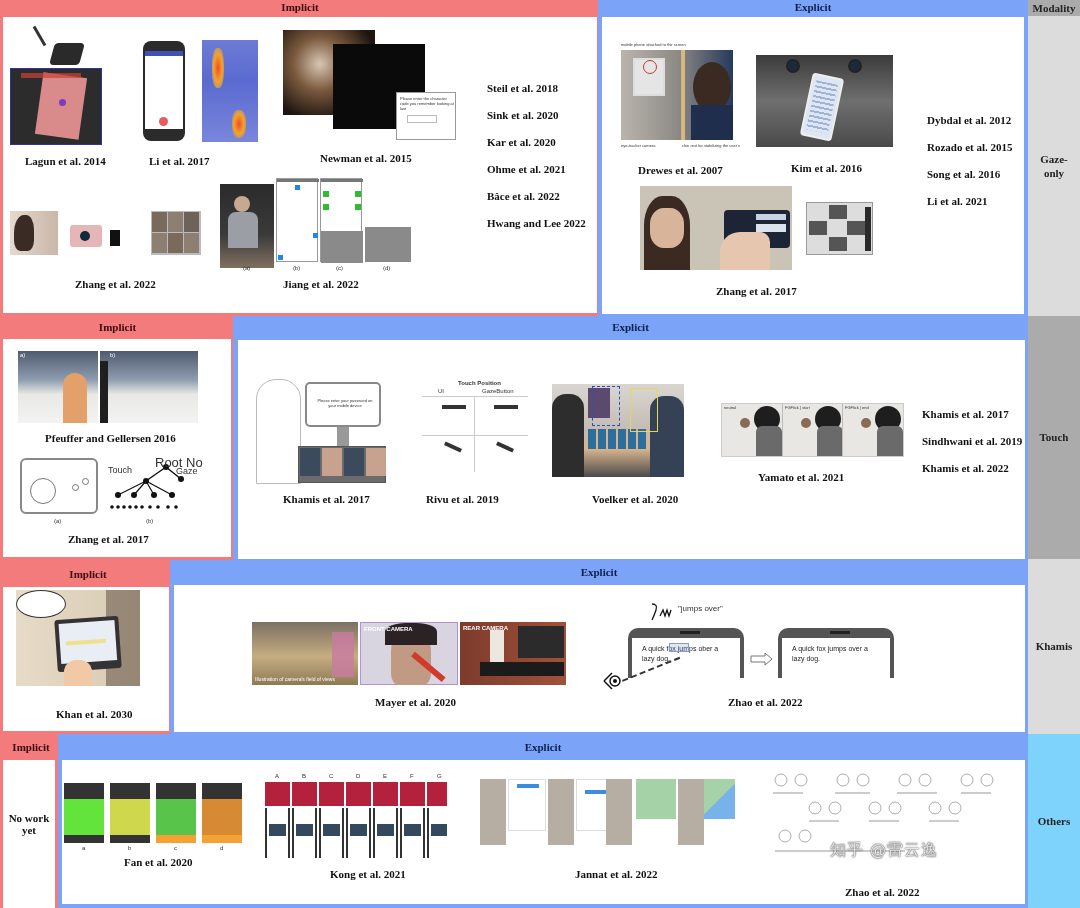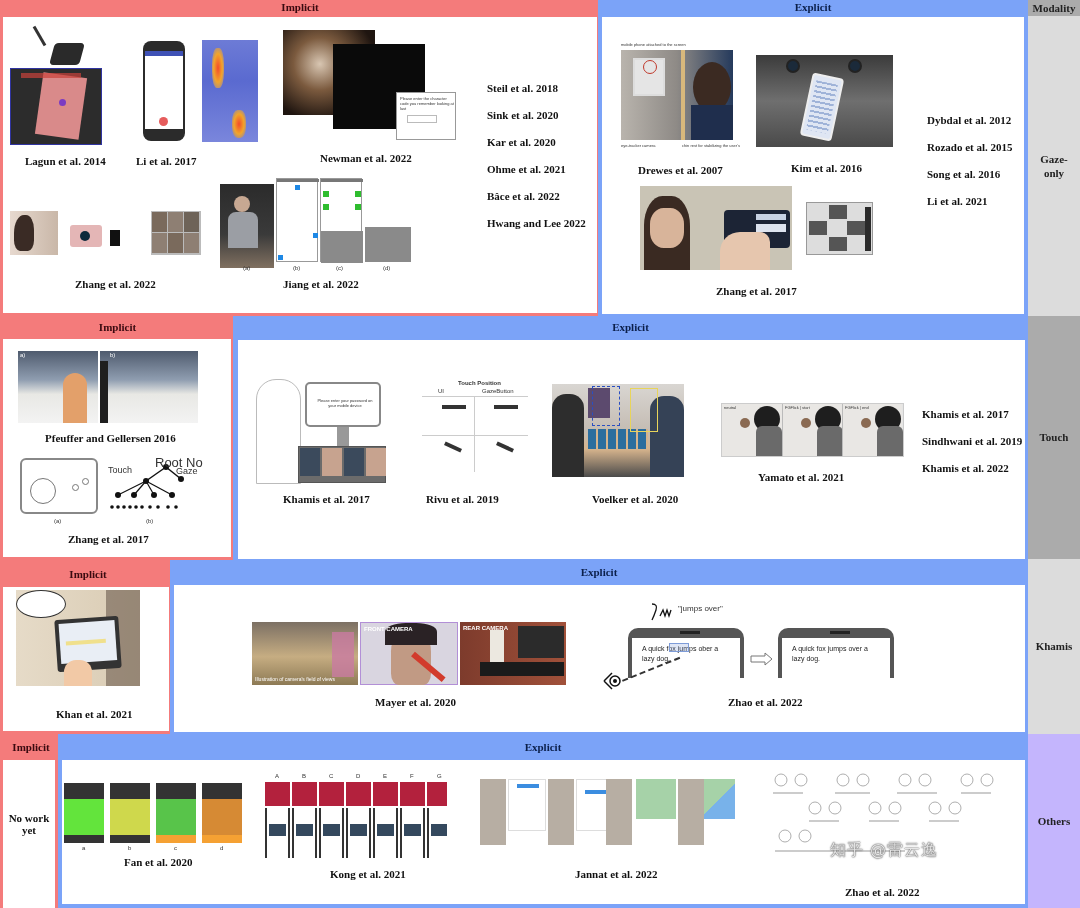--- a/index.html
+++ b/index.html
@@ -25,21 +25,21 @@
 </style>
 </head>
 <body>
 
 <div class="abs" style="left:1025px;top:0;width:55px;height:908px;background:#7ba3f8;"></div>
 <div class="mod" style="top:0;height:16px;background:#ababab;">Modality</div>
 <div class="mod" style="top:16px;height:300px;background:#dcdcdc;white-space:pre;">Gaze-
 only</div>
 <div class="mod" style="top:316px;height:243px;background:#ababab;">Touch</div>
 <div class="mod" style="top:559px;height:175px;background:#dcdcdc;">Khamis</div>
-<div class="mod" style="top:734px;height:174px;background:#c4b5fd;">Others</div>
+<div class="mod" style="top:734px;height:174px;background:#7dd3fc;">Others</div>
 
 <div class="abs imp" style="left:0;top:0;width:600px;height:318px;">
   <div class="hdr" style="top:1px;height:15px;">Implicit</div>
   <div class="panel-inner" style="left:3px;top:17px;width:594px;height:296px;"></div>
 </div>
 <div class="abs exp" style="left:598px;top:0;width:430px;height:318px;">
   <div class="hdr" style="top:1px;height:15px;">Explicit</div>
   <div class="panel-inner" style="left:4px;top:17px;width:422px;height:297px;"></div>
 </div>
 
@@ -61,31 +61,31 @@
     <div class="scr" style="left:2px;top:10px;width:38px;height:78px;background:#fff;">
       <div class="abs" style="left:0;top:0;width:38px;height:5px;background:#3f51b5;"></div>
       <div class="abs" style="left:14px;top:66px;width:9px;height:9px;border-radius:50%;background:#e65c5c;"></div>
     </div>
   </div>
   <div class="abs" style="left:62px;top:2px;width:56px;height:102px;background:linear-gradient(180deg,#6d7bd6 0%,#5a6ad0 40%,#7a86dc 100%);">
     <div class="abs" style="left:10px;top:8px;width:12px;height:40px;background:radial-gradient(#f24c2a,#f2a52a,#6d7bd6);border-radius:40%;"></div>
     <div class="abs" style="left:30px;top:70px;width:14px;height:28px;background:radial-gradient(#f24c2a,#f2a52a,#6d7bd6);border-radius:40%;"></div>
   </div>
 </div>
-<div class="cap" style="left:136px;top:155px;">Li et al. 2017</div>
+<div class="cap" style="left:149px;top:155px;">Li et al. 2017</div>
 
 <div class="thumb" style="left:283px;top:30px;width:175px;height:115px;">
   <div class="abs" style="left:0;top:0;width:92px;height:85px;background:radial-gradient(circle at 40% 40%,#d8c6b2 0%,#7b5a3e 35%,#1f1510 75%);"></div>
   <div class="abs" style="left:50px;top:14px;width:92px;height:85px;background:#0a0a0a;"></div>
   <div class="abs" style="left:113px;top:62px;width:60px;height:48px;background:#fff;border:1px solid #999;">
     <div class="small" style="left:3px;top:4px;font-size:4px;white-space:normal;width:54px;line-height:1.2;">Please enter the character code you remember looking at last</div>
     <div class="abs" style="left:10px;top:22px;width:30px;height:8px;border:1px solid #bbb;"></div>
   </div>
 </div>
-<div class="cap" style="left:320px;top:152px;">Newman et al. 2022</div>
+<div class="cap" style="left:320px;top:152px;">Newman et al. 2015</div>
 
 <div class="thumb" style="left:8px;top:205px;width:195px;height:50px;">
   <div class="abs" style="left:2px;top:6px;width:48px;height:44px;background:linear-gradient(90deg,#e7d9cf,#c9b7a8);">
     <div class="abs" style="left:4px;top:4px;width:20px;height:36px;background:#3a2b25;border-radius:50% 40% 30% 30%;"></div>
   </div>
   <div class="abs" style="left:62px;top:20px;width:32px;height:22px;background:#e4b6b6;border-radius:3px;">
     <div class="abs" style="left:10px;top:6px;width:10px;height:10px;border-radius:50%;background:#0e2a3c;"></div>
   </div>
   <div class="abs" style="left:102px;top:25px;width:10px;height:16px;background:#111;"></div>
   <div class="abs" style="left:143px;top:6px;width:50px;height:44px;background:#bbb;">
@@ -325,21 +325,21 @@
 <div class="thumb" style="left:16px;top:590px;width:124px;height:96px;background:linear-gradient(90deg,#e6dbc8 0%,#d9cbb3 100%);">
   <div class="abs" style="left:90px;top:0;width:34px;height:96px;background:#6b5a4c;opacity:0.6;"></div>
   <div class="abs" style="left:0;top:0;width:50px;height:28px;background:#fff;border:1px solid #333;border-radius:50%;"></div>
   <div class="abs" style="left:40px;top:28px;width:64px;height:52px;background:#333;border-radius:3px;transform:rotate(-4deg);">
     <div class="abs" style="left:4px;top:4px;width:56px;height:40px;background:#e9eef5;">
       <div class="abs" style="left:6px;top:18px;width:40px;height:4px;background:#f0e08c;"></div>
     </div>
   </div>
   <div class="abs" style="left:48px;top:70px;width:28px;height:26px;background:#f2c9a6;border-radius:12px 12px 0 0;"></div>
 </div>
-<div class="cap" style="left:56px;top:708px;">Khan et al. 2021</div>
+<div class="cap" style="left:56px;top:708px;">Khan et al. 2030</div>
 
 <div class="thumb" style="left:252px;top:622px;width:314px;height:63px;">
   <div class="abs" style="left:0;top:0;width:106px;height:63px;background:linear-gradient(180deg,#7c7064 0%,#c6ad82 55%,#8d7a55 100%);">
     <div class="abs" style="left:80px;top:10px;width:22px;height:45px;background:#c97aa1;opacity:0.8;"></div>
     <div class="small" style="left:3px;top:54px;color:#fff;font-size:5px;">Illustration of camera's field of views</div>
   </div>
   <div class="abs" style="left:108px;top:0;width:98px;height:63px;background:#d9d5e0;border:1px solid #b28fd6;">
     <div class="abs" style="left:30px;top:6px;width:40px;height:56px;background:#c19a84;border-radius:40% 40% 20% 20%;"></div>
     <div class="abs" style="left:24px;top:0;width:52px;height:22px;background:#2a2225;border-radius:40% 40% 0 0;"></div>
     <div class="abs" style="left:52px;top:28px;width:40px;height:6px;background:#d23b2c;transform:rotate(40deg);transform-origin:0 50%;"></div>

